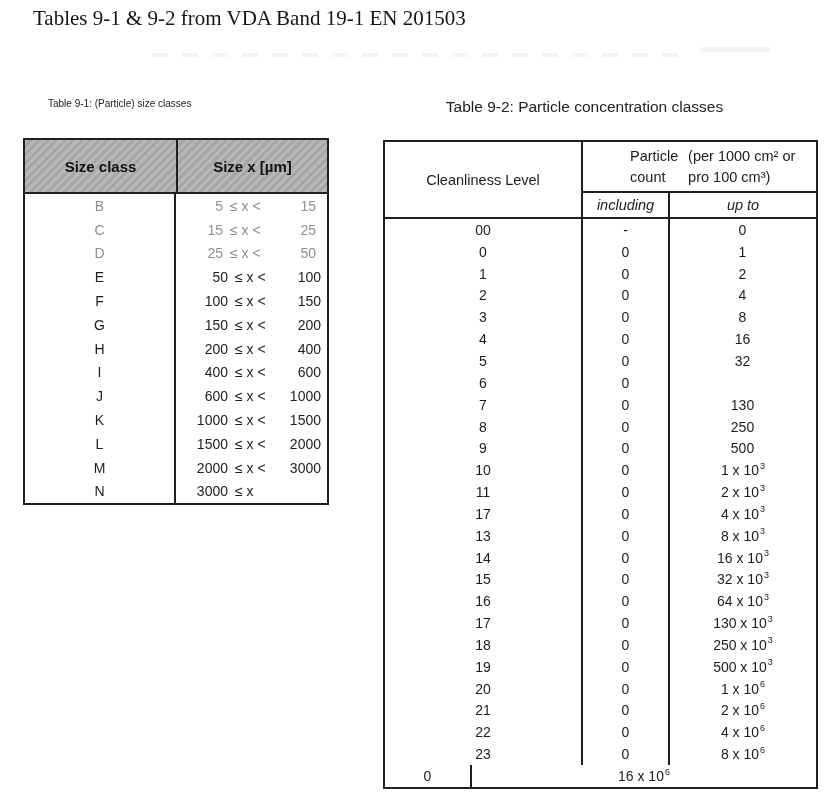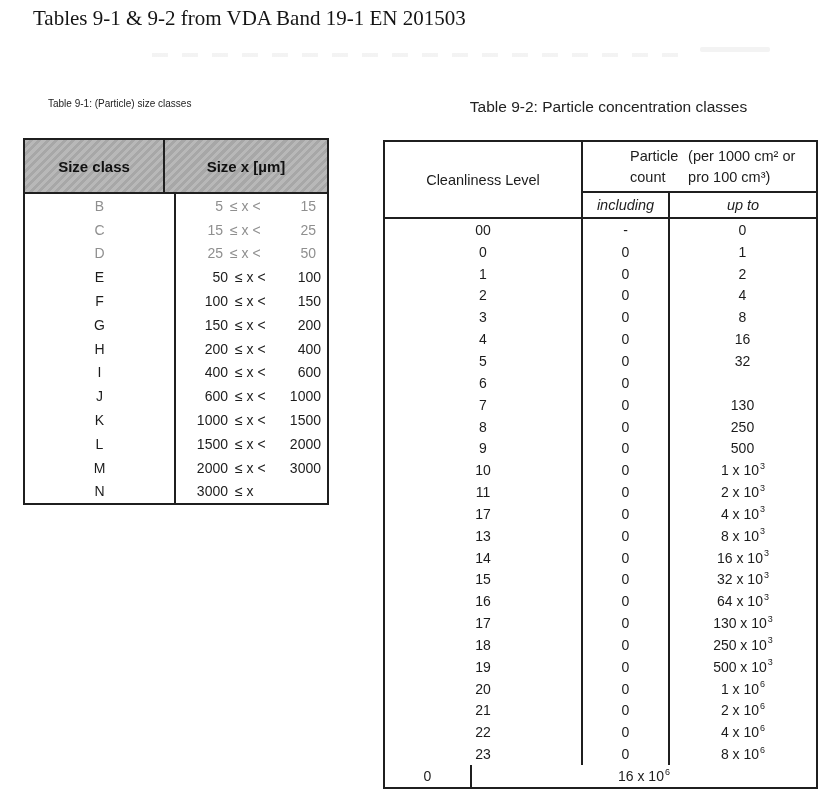--- a/index.html
+++ b/index.html
@@ -42,21 +42,21 @@
   
   .t1-caption {
     position: absolute;
     left: 48px; top: 98px;
     font-size: 10px;
     color: #222;
     white-space: nowrap;
   }
   .t2-caption {
     position: absolute;
-    left: 391px; top: 98px;
+    left: 367px; top: 98px;
     width: 435px;
     text-align: center;
     font-size: 15.5px;
     color: #222;
     white-space: nowrap;
   }
   
   .t1 {
     position: absolute;
     left: 23px; top: 138px;
@@ -69,21 +69,21 @@
     display: flex;
     height: 52px;
     border-bottom: 2px solid #1f1f1f;
     background-color: #b1b1b1;
     background-image: repeating-linear-gradient(135deg, rgba(255,255,255,.09) 0 3px, rgba(0,0,0,.06) 3px 6px);
     font-weight: bold;
     font-size: 15px;
     color: #111;
   }
   .t1-header .h-class {
-    width: 140px;
+    width: 153px;
     border-right: 2px solid #1f1f1f;
     display: flex; align-items: center; justify-content: center;
     box-sizing: border-box;
   }
   .t1-header .h-size {
     flex: 1;
     display: flex; align-items: center; justify-content: center;
   }
   .t1-body { }
   .t1-row {

